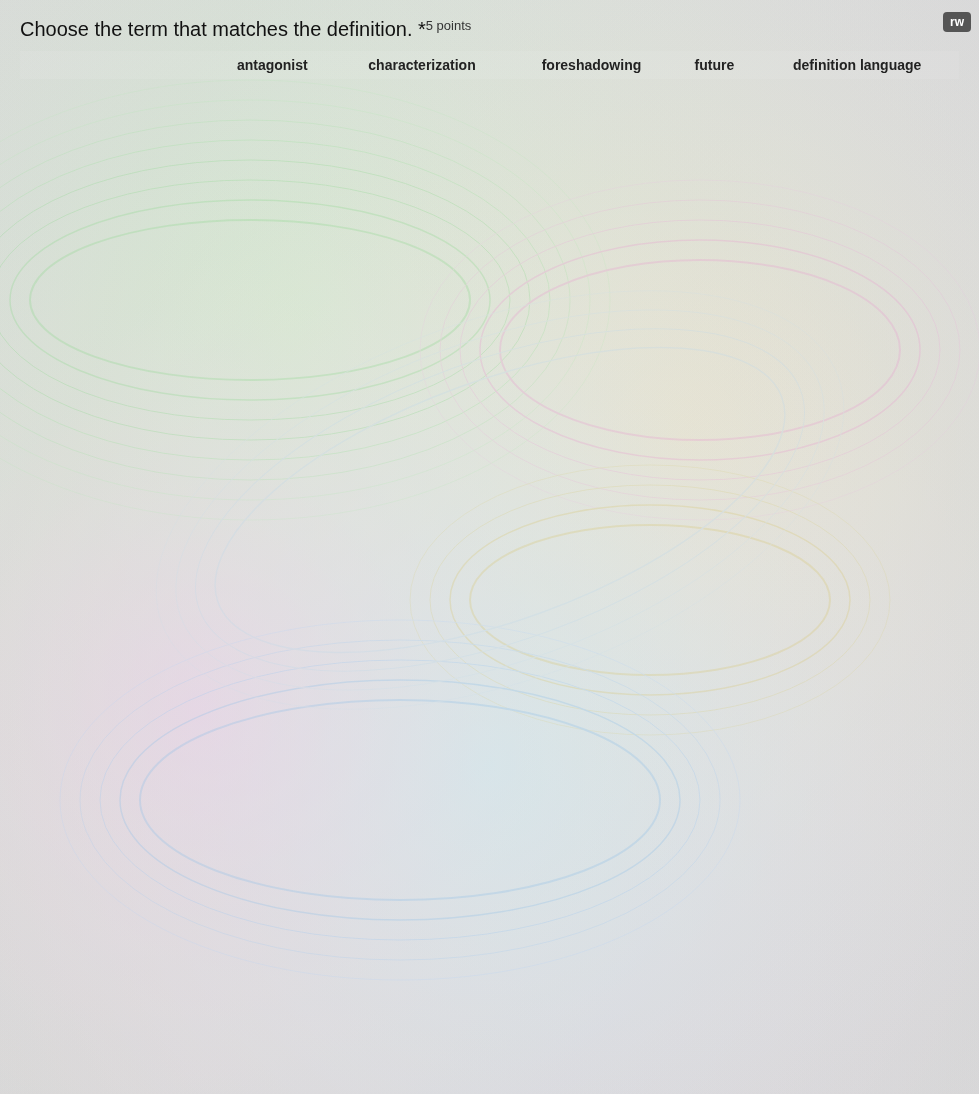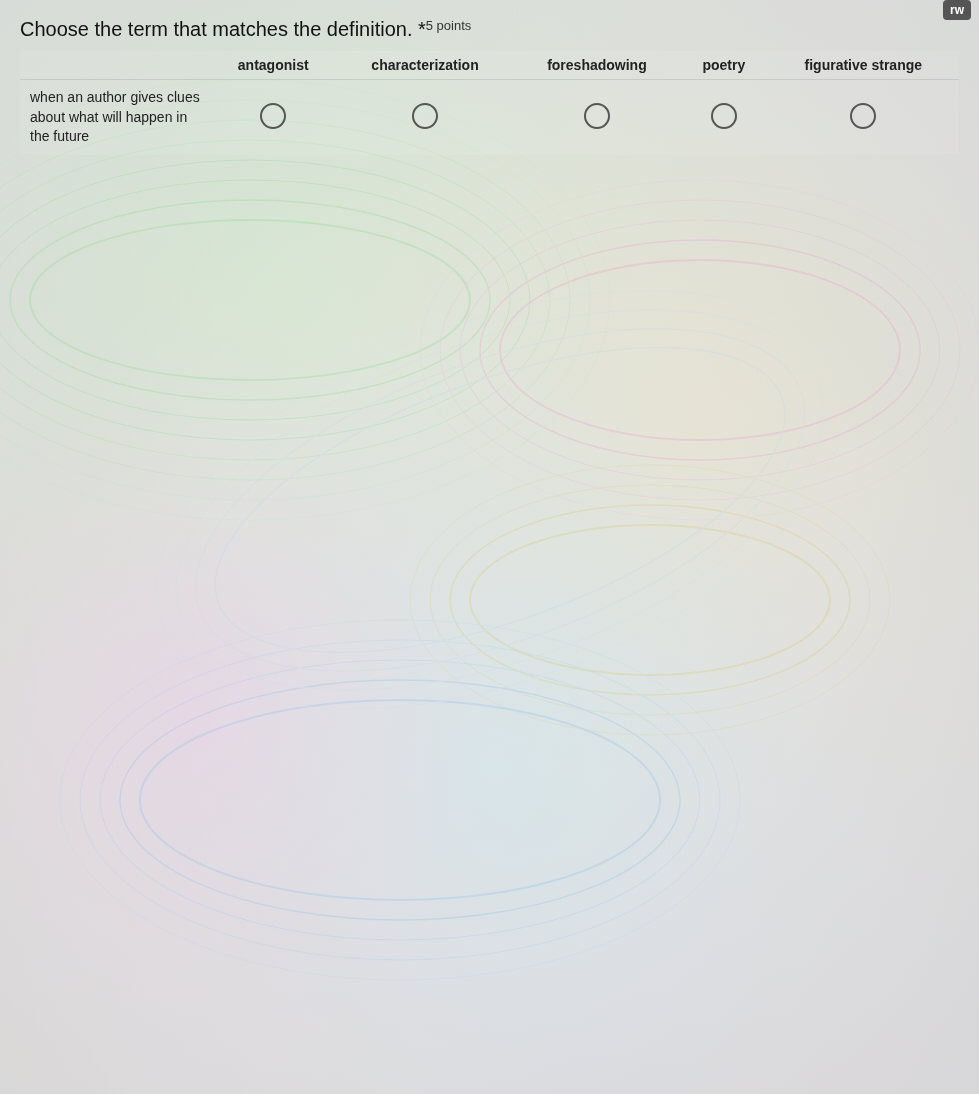--- a/index.html
+++ b/index.html
@@ -41,21 +41,21 @@
 
     .points-badge {
       font-size: 13px;
       color: #333;
       text-align: right;
       margin-right: 50px;
     }
 
     .user-icon {
       position: absolute;
-      top: 0;
+      top: 12px;
       right: 8px;
       background: #555;
       color: white;
       font-size: 12px;
       font-weight: bold;
       padding: 3px 7px;
       border-radius: 4px;
     }
 
     .matching-table {
@@ -188,33 +188,25 @@
 
   <div class="user-icon">rw</div>
 
   <table class="matching-table">
     <thead>
       <tr>
         <th class="def-col"></th>
         <th><span class="col-header-two-line">antagonist</span></th>
         <th><span class="col-header-two-line">characterization</span></th>
         <th><span class="col-header-two-line">foreshadowing</span></th>
-        <th><span class="col-header-two-line">poetry</span></th>
-        <th><span class="col-header-two-line">figurative strange</span></th>
+        <th><span class="col-header-two-line">future</span></th>
+        <th><span class="col-header-two-line">definition language</span></th>
       </tr>
     </thead>
     <tbody>
 
 
 
 
-      <tr>
-        <td class="def-cell">when an author gives clues about what will happen in the future</td>
-        <td class="radio-cell"><span class="radio-circle"></span></td>
-        <td class="radio-cell"><span class="radio-circle"></span></td>
-        <td class="radio-cell"><span class="radio-circle"></span></td>
-        <td class="radio-cell"><span class="radio-circle"></span></td>
-        <td class="radio-cell"><span class="radio-circle"></span></td>
-      </tr>
 
     </tbody>
   </table>
 </div>
 
 </body></html>

